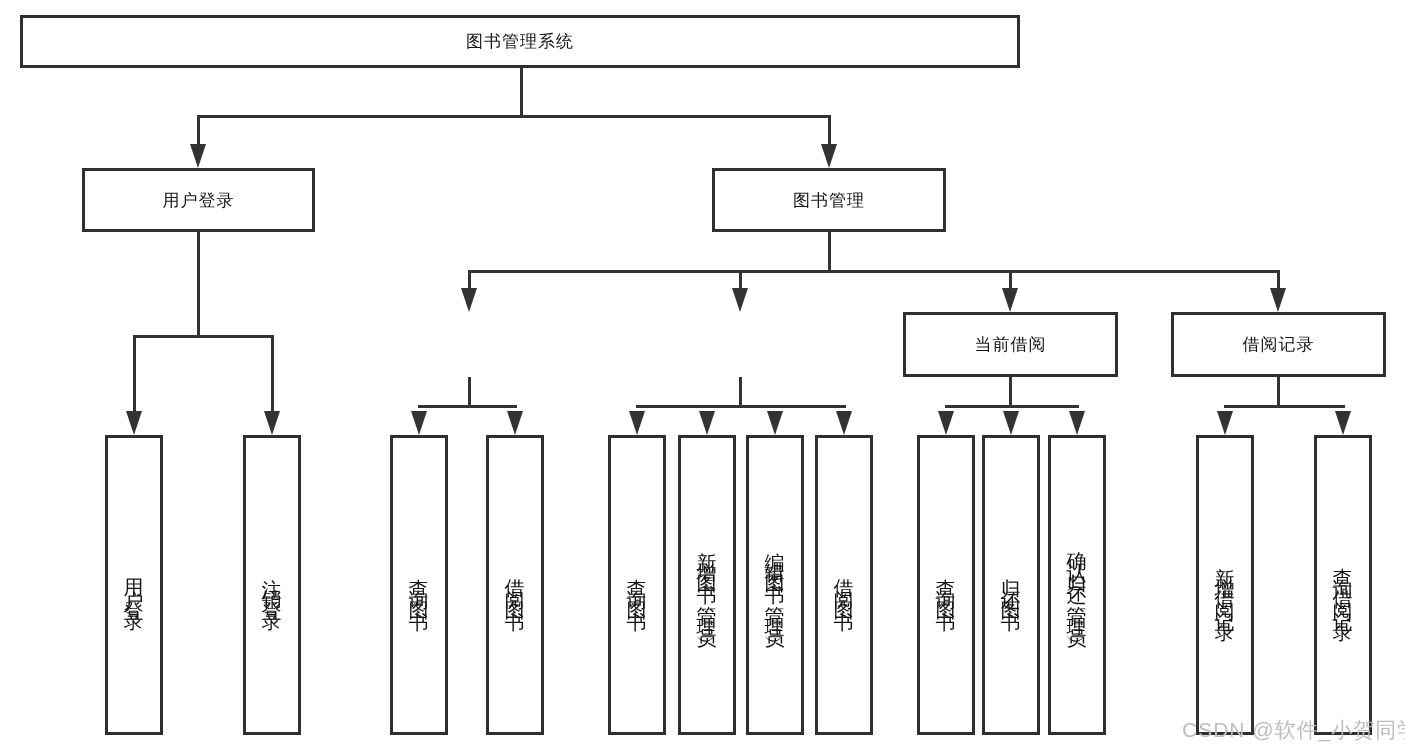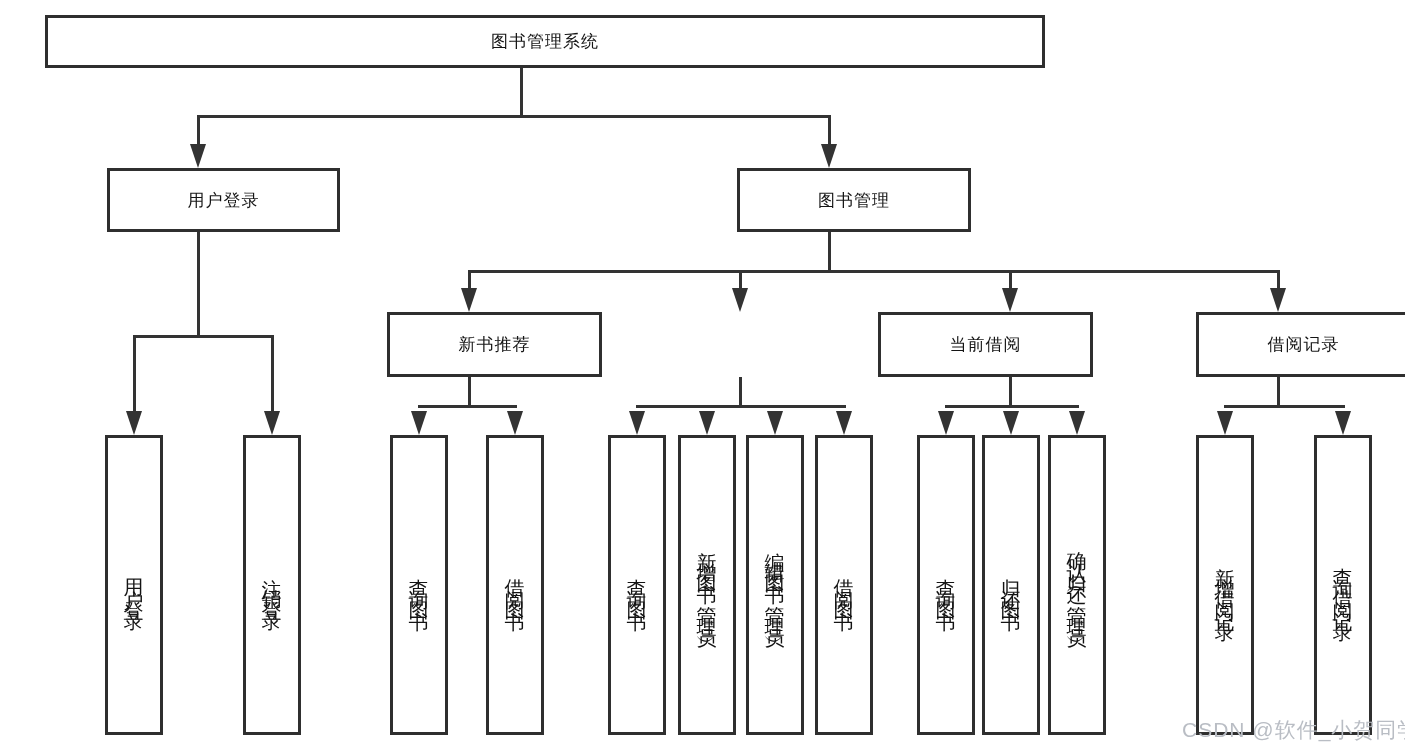--- a/index.html
+++ b/index.html
@@ -4,21 +4,21 @@
 <style>
   * { margin:0; padding:0; box-sizing:border-box; }
   html,body { background:#ffffff; }
   #canvas {
     position:relative; width:1405px; height:747px; background:#ffffff;
     font-family:"Liberation Sans","DejaVu Sans",sans-serif; overflow:hidden;
   }
   .hbox {
     position:absolute; border:3px solid #2f2f2f; background:#ffffff;
     display:flex; align-items:center; justify-content:center;
-    font-size:17px; letter-spacing:1px; color:#141414;margin-left:25px;
+    font-size:17px; letter-spacing:1px; color:#141414;
   }
   .vbox {
     position:absolute; top:435px; width:58px; height:300px;
     border:3px solid #2f2f2f; background:#ffffff;
     writing-mode:vertical-rl; text-orientation:mixed;
     display:flex; align-items:center; justify-content:center;
     font-size:20px; letter-spacing:11px; color:#141414;
     line-height:1; text-align:center;
   }
   .vl { position:absolute; width:3px; background:#333333; }
@@ -67,24 +67,21 @@
   <div class="hl" style="left:468px; top:270px; width:812px;"></div>
   <div class="vl" style="left:468px; top:270px; height:22px;"></div>
   <div class="vl" style="left:739px; top:270px; height:22px;"></div>
   <div class="vl" style="left:1009px; top:270px; height:22px;"></div>
   <div class="vl" style="left:1277px; top:270px; height:22px;"></div>
   <div class="arr" style="left:461px; top:288px;"></div>
   <div class="arr" style="left:732px; top:288px;"></div>
   <div class="arr" style="left:1002px; top:288px;"></div>
   <div class="arr" style="left:1270px; top:288px;"></div>
 
-  <div class="hbox" style="left:362px; top:312px; width:215px; height:65px;">
-    <span>新书推荐</span>
-  </div>
-  <div class="hbox" style="left:853px; top:312px; width:215px; height:65px;justify-content:center;">
+  <div class="hbox" style="left:903px; top:312px; width:215px; height:65px;justify-content:center;">
     <span>当前借阅</span>
   </div>
   <div class="hbox" style="left:1171px; top:312px; width:215px; height:65px;text-align:right;">
     <span>借阅记录</span>
   </div>
 
   <div class="vl" style="left:468px; top:377px; height:31px;"></div>
   <div class="hl" style="left:418px; top:405px; width:99px;"></div>
   <div class="arr" style="left:411px; top:411px;"></div>
   <div class="arr" style="left:507px; top:411px;"></div>

